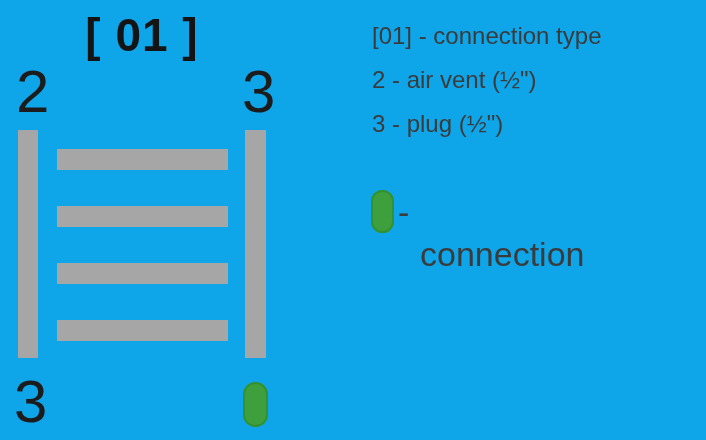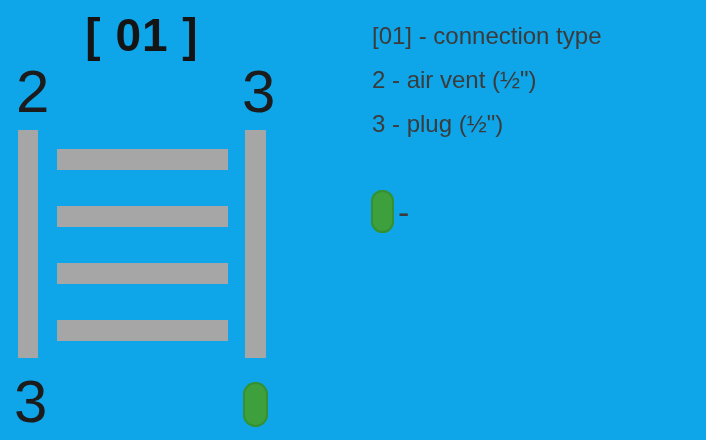--- a/index.html
+++ b/index.html
@@ -142,14 +142,15 @@
     <div>[01] - connection type</div>
     <div>2 - air vent (½")</div>
     <div>3 - plug (½")</div>
   </div>
 
   <div id="pill-legend" class="pill"></div>
 
   <div class="legend-dash">-</div>
 
 
+  <div class="legend-electric-2">connection</div>
 
 </div>
 
 </body></html>

